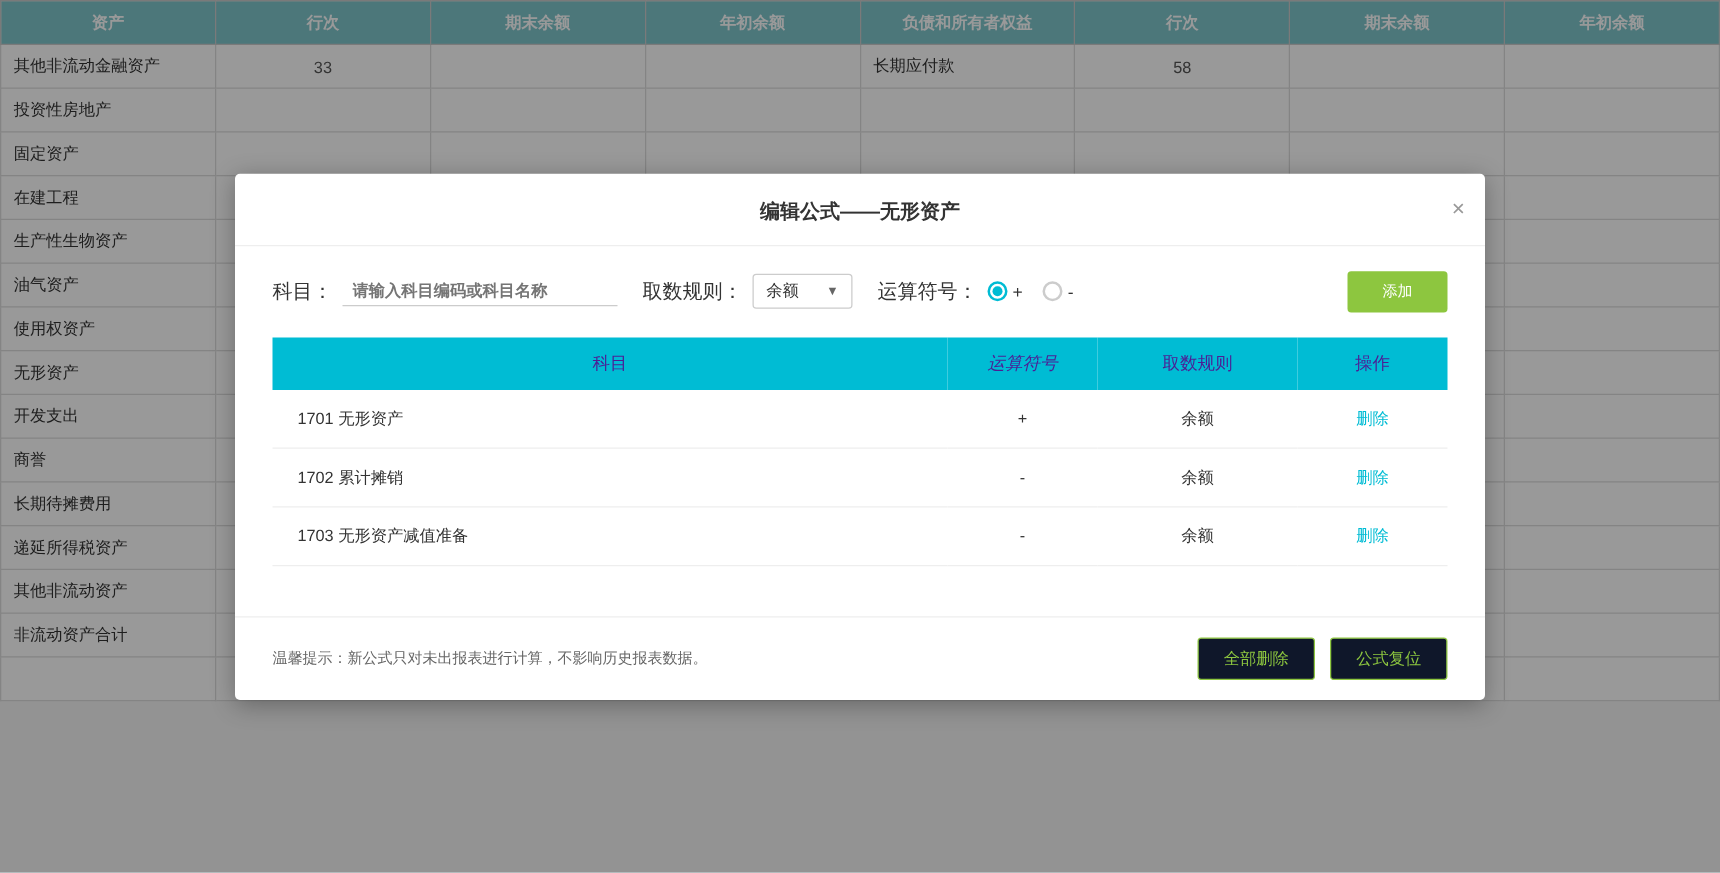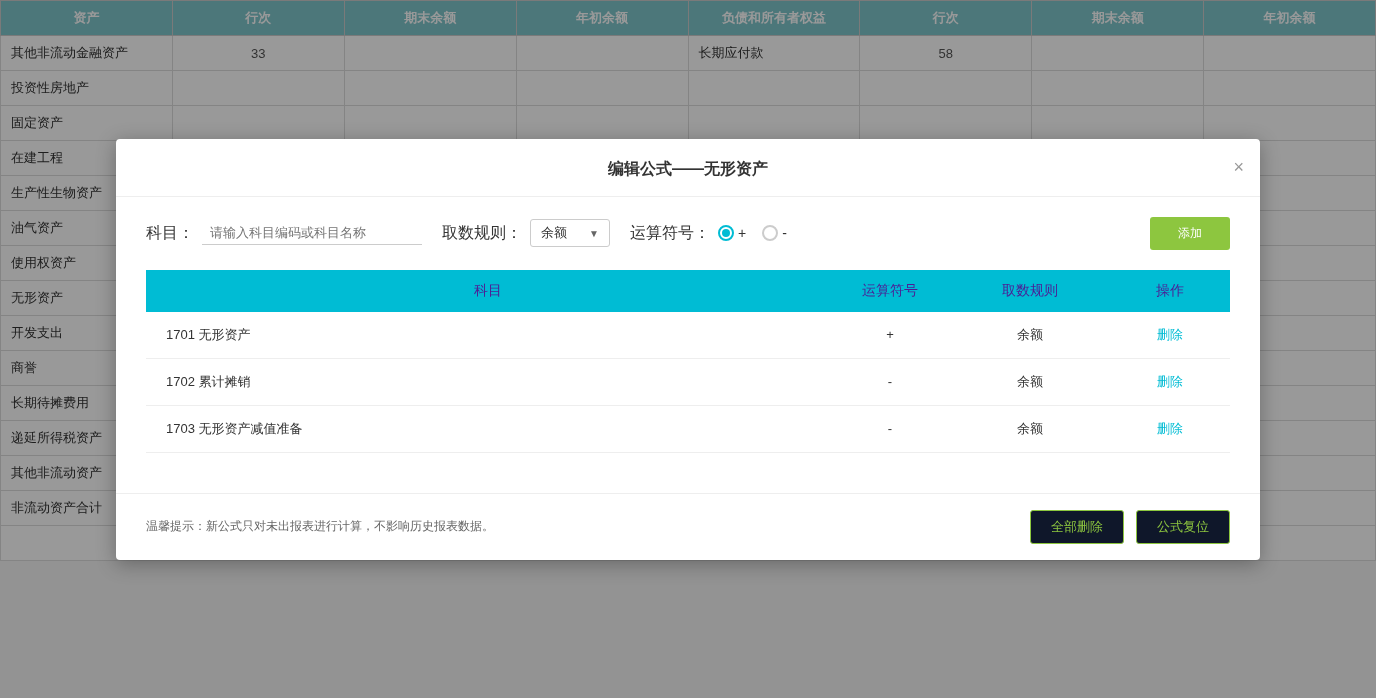--- a/index.html
+++ b/index.html
@@ -65,21 +65,21 @@
       display: flex;
       align-items: center;
       justify-content: center;
       z-index: 10;
     }
 
     
     .modal {
       background: #fff;
       border-radius: 4px;
-      width: 1144px;
+      width: 1000px;
       max-height: 620px;
       position: relative;
       box-shadow: 0 4px 20px rgba(0,0,0,0.3);
       padding: 0;
     }
 
     .modal-header {
       text-align: center;
       padding: 20px 30px 16px;
       font-size: 16px;
@@ -129,20 +129,21 @@
 
     .form-input {
       border: none;
       border-bottom: 1px solid #ccc;
       padding: 4px 8px;
       font-size: 13px;
       color: #999;
       width: 220px;
       outline: none;
       background: transparent;
+      font-weight: bold;
     }
 
     .radio-group {
       display: flex;
       align-items: center;
       gap: 16px;
     }
 
     .radio-item {
       display: flex;
@@ -495,21 +496,21 @@
           </div>
         </div>
 
         <button class="btn-add">添加</button>
       </div>
 
       <table class="data-table">
         <thead>
           <tr>
             <th>科目</th>
-            <th style="width:120px;">运算符号</th>
+            <th style="width:120px;font-style:italic;">运算符号</th>
             <th style="width:160px;">取数规则</th>
             <th style="width:120px;">操作</th>
           </tr>
         </thead>
         <tbody>
           <tr>
             <td>1701 无形资产</td>
             <td>+</td>
             <td>余额</td>
             <td>

